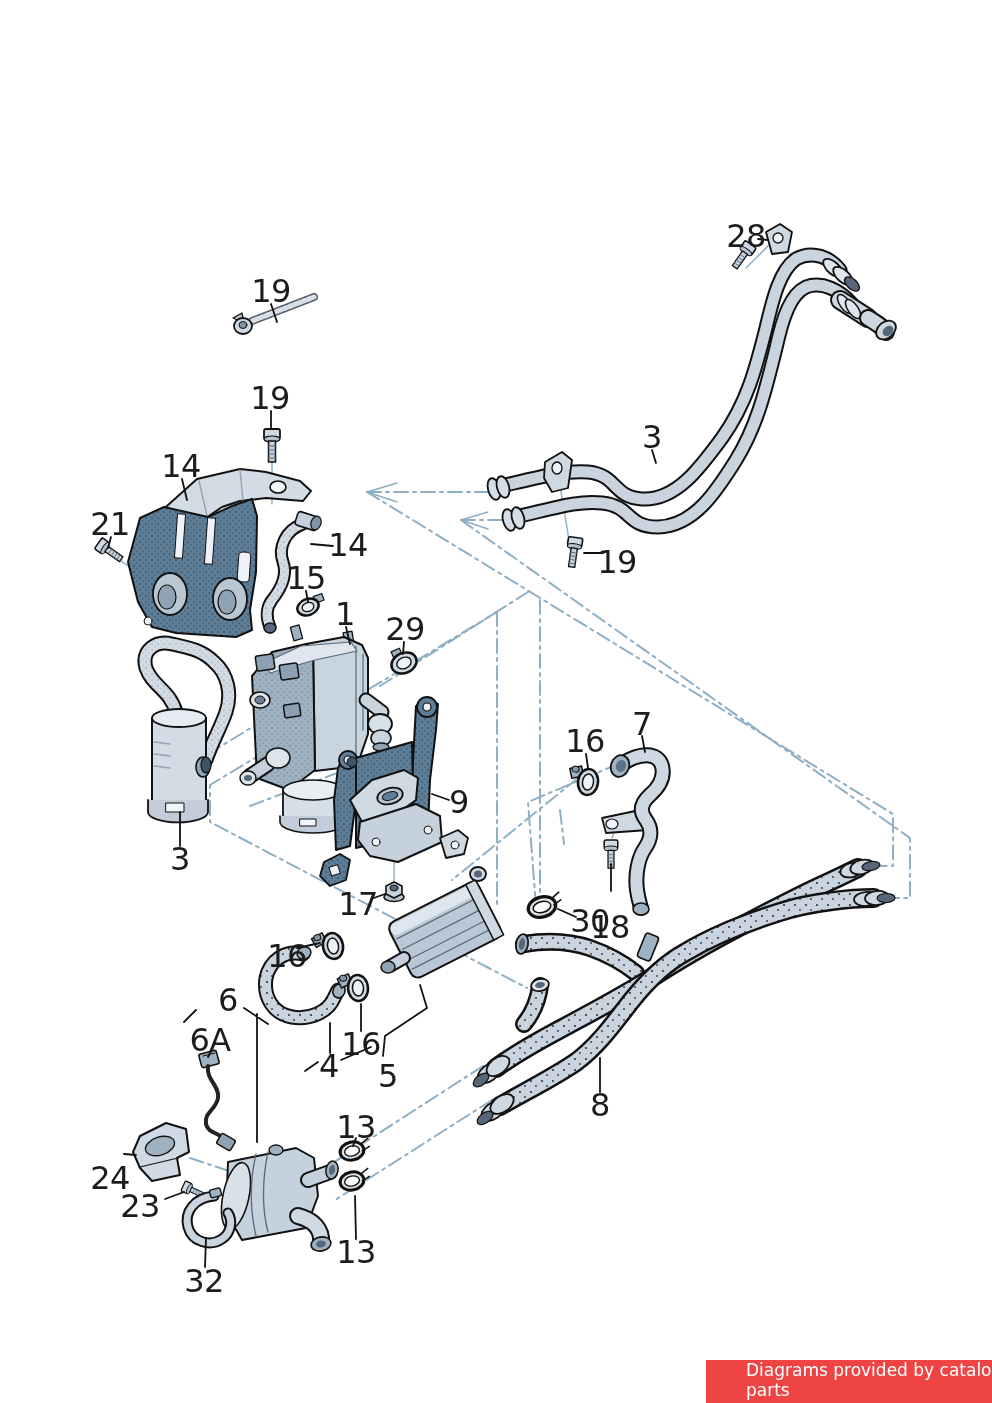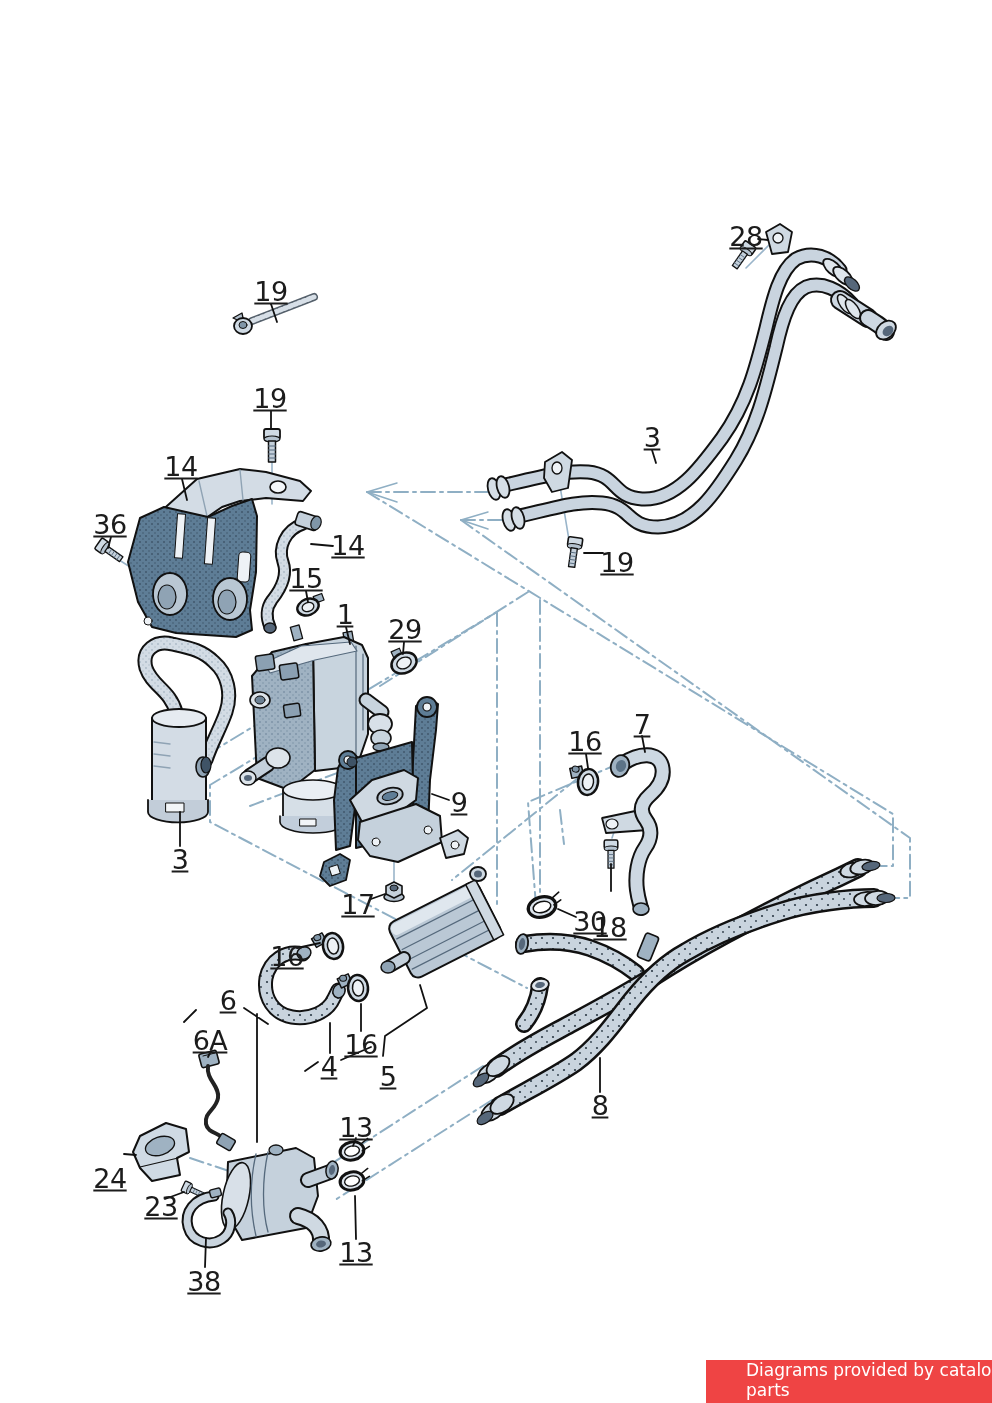--- a/index.html
+++ b/index.html
@@ -1,20 +1,20 @@
 <!DOCTYPE html>
 <html><head>
 <meta charset="utf-8">
 <style>
   html,body{margin:0;padding:0;background:#ffffff;}
   .stage{position:relative;width:992px;height:1403px;background:#ffffff;overflow:hidden;
          font-family:"DejaVu Sans",sans-serif;}
   .stage svg{position:absolute;left:0;top:0;}
-  .callout{position:absolute;transform:translate(-50%,-50%);font-size:27px;line-height:1;
-           color:#1c1c1c;white-space:nowrap;letter-spacing:-0.5px;text-decoration:underline;}
+  .callout{position:absolute;transform:translate(-50%,-50%);font-size:32px;line-height:1;
+           color:#1c1c1c;white-space:nowrap;letter-spacing:-0.5px;}
   .footer{position:absolute;left:706px;top:1360px;width:286px;height:43px;background:#ef4444;
           color:#ffffff;display:flex;align-items:flex-start;justify-content:center;font-size:17px;padding-left:40px;}
   svg *{stroke-linejoin:round;stroke-linecap:round;}
 </style>
 </head>
 <body>
 
 <div class="stage">
 
 <svg width="992" height="1403" viewBox="0 0 992 1403">
@@ -384,21 +384,21 @@
     <path d="M356,1239 L355,1196"></path>
     <path d="M124,1154 L136,1155"></path>
     <path d="M165,1199 L184,1192"></path>
     <path d="M205,1267 L206,1238"></path>
   </g>
 </svg>
 
 <div class="callout" style="left:271px;top:291px">19</div>
 <div class="callout" style="left:270px;top:398px">19</div>
 <div class="callout" style="left:181px;top:466px">14</div>
-<div class="callout" style="left:110px;top:524px">36</div>
+<div class="callout" style="left:110px;top:524px">21</div>
 <div class="callout" style="left:348px;top:545px">14</div>
 <div class="callout" style="left:306px;top:578px">15</div>
 <div class="callout" style="left:345px;top:614px">1</div>
 <div class="callout" style="left:405px;top:629px">29</div>
 <div class="callout" style="left:746px;top:236px">28</div>
 <div class="callout" style="left:652px;top:437px">3</div>
 <div class="callout" style="left:617px;top:562px">19</div>
 <div class="callout" style="left:642px;top:724px">7</div>
 <div class="callout" style="left:585px;top:741px">16</div>
 <div class="callout" style="left:459px;top:802px">9</div>
@@ -408,21 +408,21 @@
 <div class="callout" style="left:590px;top:921px">30</div>
 <div class="callout" style="left:287px;top:956px">16</div>
 <div class="callout" style="left:228px;top:1000px">6</div>
 <div class="callout" style="left:210px;top:1040px">6A</div>
 <div class="callout" style="left:361px;top:1044px">16</div>
 <div class="callout" style="left:329px;top:1066px">4</div>
 <div class="callout" style="left:388px;top:1076px">5</div>
 <div class="callout" style="left:600px;top:1105px">8</div>
 <div class="callout" style="left:356px;top:1127px">13</div>
 <div class="callout" style="left:110px;top:1178px">24</div>
-<div class="callout" style="left:161px;top:1206px">23</div>
-<div class="callout" style="left:204px;top:1281px">38</div>
+<div class="callout" style="left:140px;top:1206px">23</div>
+<div class="callout" style="left:204px;top:1281px">32</div>
 <div class="callout" style="left:356px;top:1252px">13</div>
 
 <div class="footer">
   <span>Diagrams provided by catalogs parts</span>
 </div>
 
 </div>
 
 </body></html>

